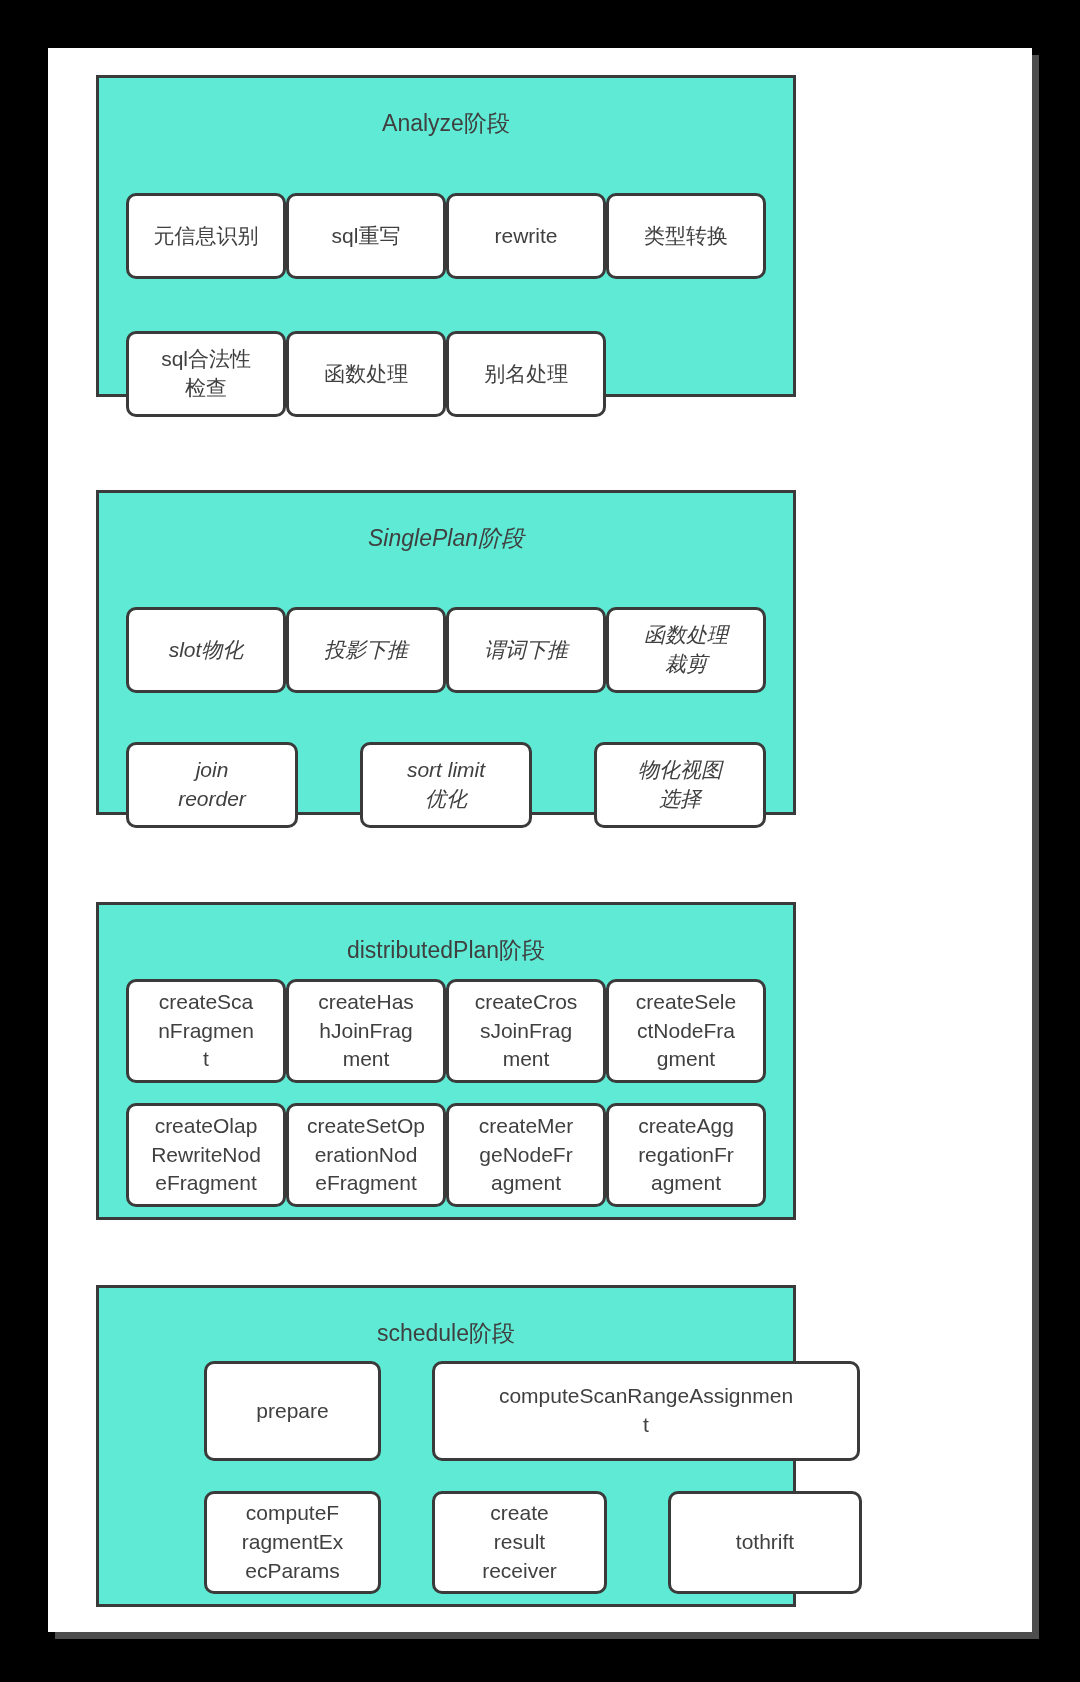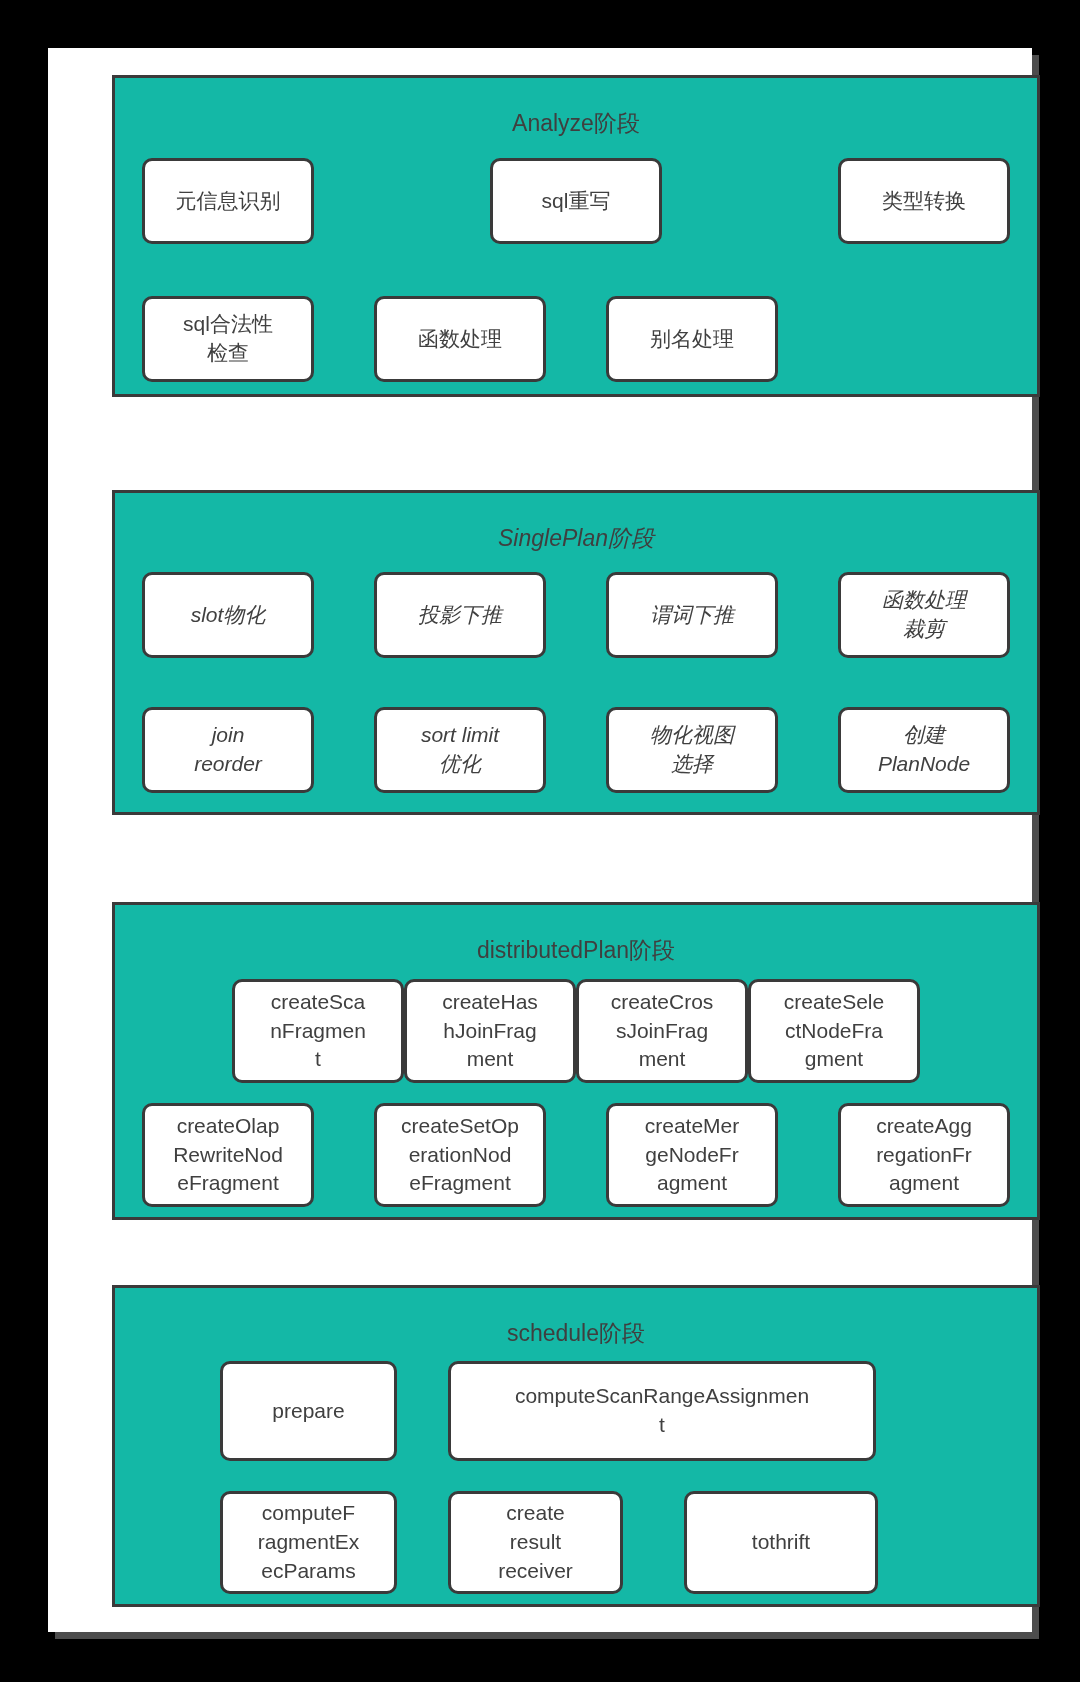--- a/index.html
+++ b/index.html
@@ -19,24 +19,24 @@
     position: absolute;
     left: 48px;
     top: 48px;
     width: 984px;
     height: 1584px;
     background: #ffffff;
     box-shadow: 7px 7px 0 #4d4d4d;
   }
   .stage {
     position: absolute;
-    left: 64px;
-    width: 928px;
+    left: 48px;
+    width: 700px;
     border: 3px solid #3a3a3a;
-    background: #14b8a6;
+    background: #5eead4;
     box-sizing: border-box;
   }
   .stage-analyze        { top: 27px;   height: 322px; }
   .stage-singleplan     { top: 442px;  height: 325px; font-style: italic; }
   .stage-distributedplan{ top: 854px;  height: 318px; padding-left: 20px; }
   .stage-schedule       { top: 1237px; height: 322px; }
 
   .stage-title {
     position: absolute;
     top: 30px;
@@ -68,21 +68,21 @@
     box-sizing: border-box;
     display: flex;
     align-items: center;
     justify-content: center;
     text-align: center;
     font-size: 21px;
     line-height: 1.38;
     color: #404040;
     white-space: pre-line;
   }
-  .h2line { height: 86px; }
+  .h2line { height: 86px; margin-top: 35px; }
   .h3line { height: 104px; }
   .spacer { visibility: hidden; border: none; }
 
   
   .stage-schedule .box { position: absolute; }
   .box-prepare      { left: 105px; top: 73px;  width: 177px; height: 100px; text-align: center; }
   .box-scanrange    { left: 333px; top: 73px;  width: 428px; height: 100px; }
   .box-fragparams   { left: 105px; top: 203px; width: 177px; height: 103px; }
   .box-resultrecv   { left: 333px; top: 203px; width: 175px; height: 103px; }
   .box-tothrift     { left: 569px; top: 203px; width: 194px; height: 103px; }
@@ -91,20 +91,21 @@
 <body>
 
 <div class="canvas">
   <div class="page">
 
     <div class="stage stage-analyze">
       <div class="stage-title">Analyze阶段</div>
       <div class="row row-1">
         <div class="box h2line">元信息识别</div>
         <div class="box h2line">sql重写</div>
+        <div class="box h2line">rewrite</div>
         <div class="box h2line">类型转换</div>
       </div>
       <div class="row row-2">
         <div class="box h2line">sql合法性
 检查</div>
         <div class="box h2line">函数处理</div>
         <div class="box h2line">别名处理</div>
         <div class="box h2line spacer"></div>
       </div>
     </div>
@@ -118,22 +119,20 @@
         <div class="box h2line">函数处理
 裁剪</div>
       </div>
       <div class="row row-2">
         <div class="box h2line">join
 reorder</div>
         <div class="box h2line">sort limit
 优化</div>
         <div class="box h2line">物化视图
 选择</div>
-        <div class="box h2line">创建
-PlanNode</div>
       </div>
     </div>
 
     <div class="stage stage-distributedplan">
       <div class="stage-title">distributedPlan阶段</div>
       <div class="row row-1">
         <div class="box h3line">createSca
 nFragmen
 t</div>
         <div class="box h3line">createHas

